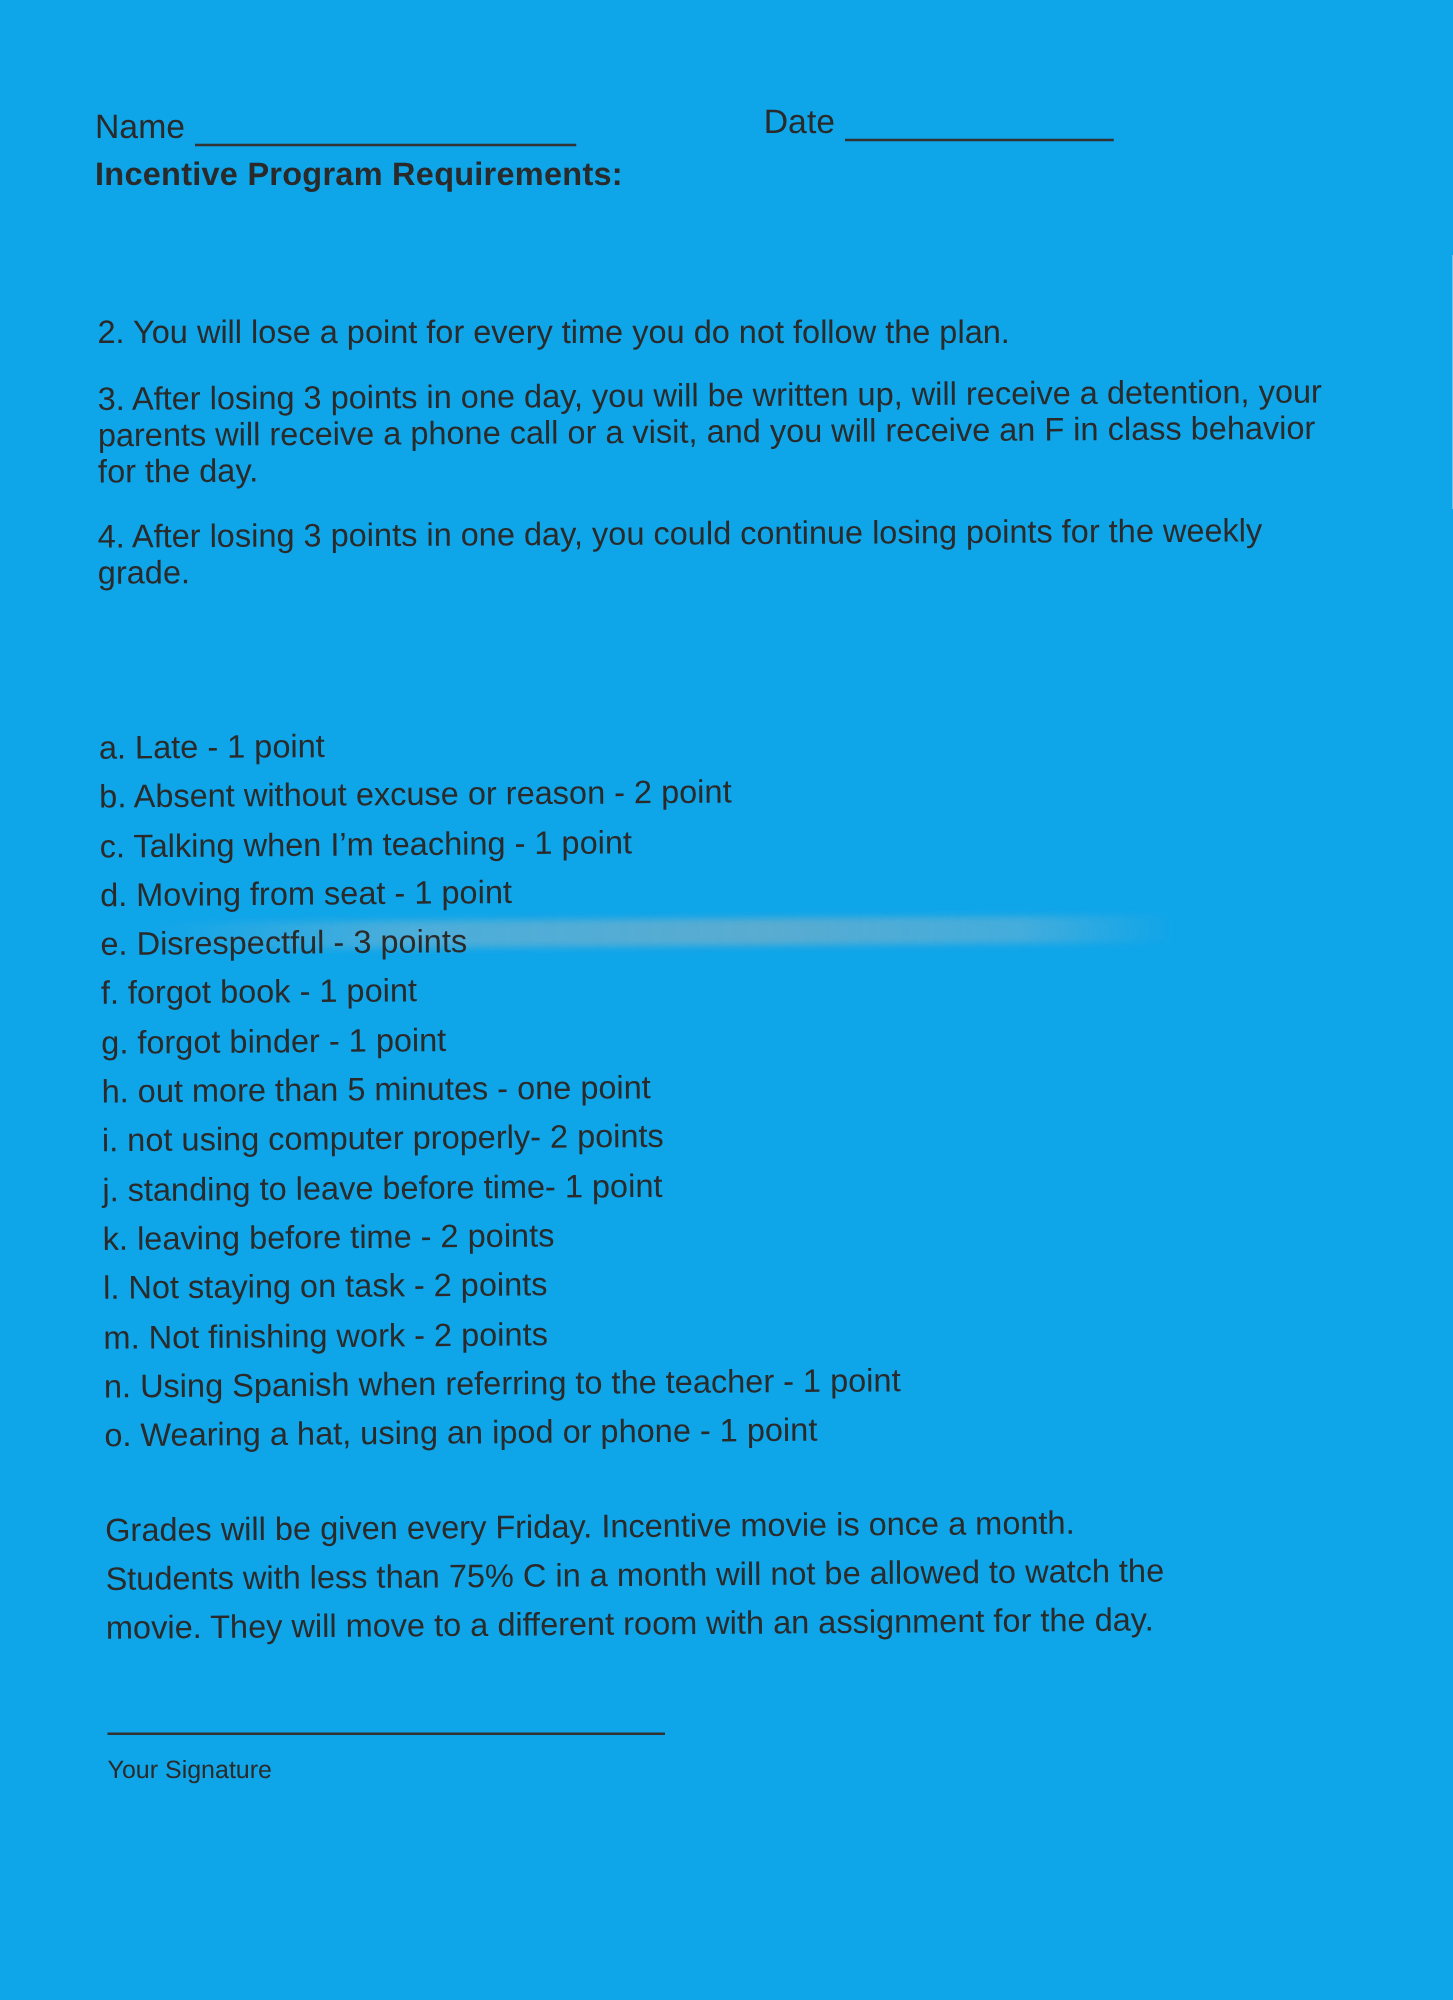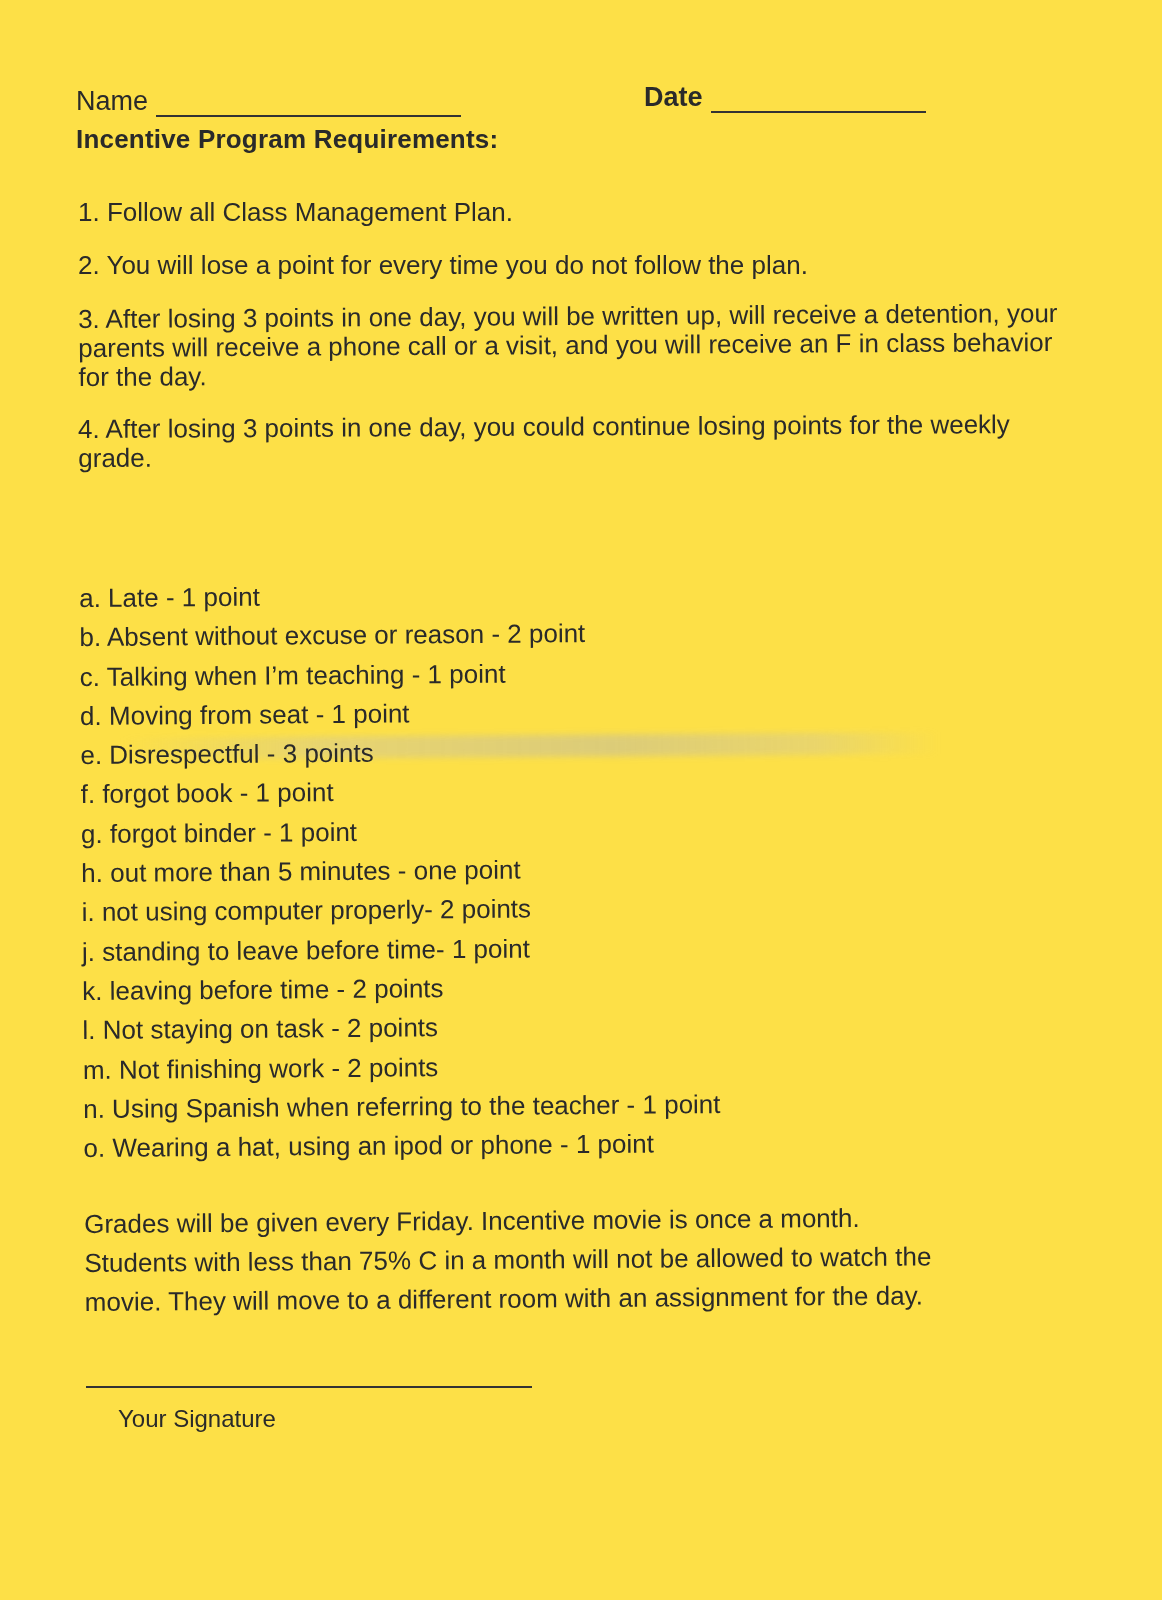--- a/index.html
+++ b/index.html
@@ -11,21 +11,21 @@
       height: 1600px;
       background: #fdfdfb;
       position: relative;
       overflow: hidden;
       font-family: "Liberation Sans", sans-serif;
       color: #2a2a2a;
     }
     .page {
       position: absolute;
       inset: 0;
-      background: #fde047;
+      background: #0ea5e9;
     }
     .scan-smudge {
       position: absolute;
       left: 120px;
       top: 735px;
       width: 820px;
       height: 22px;
       background: linear-gradient(90deg, rgba(200,200,200,0) 0%, rgba(190,190,190,0.35) 25%, rgba(180,180,180,0.45) 60%, rgba(190,190,190,0.3) 85%, rgba(200,200,200,0) 100%);
       transform: rotate(-0.4deg);
       filter: blur(3px);
@@ -44,21 +44,21 @@
       font-size: 27px;
     }
     .field .line {
       display: inline-block;
       border-bottom: 2px solid #333;
       margin-left: 8px;
       height: 22px;
     }
     .name-field { left: 0; top: 4px; }
     .name-field .line { width: 305px; }
-    .date-field { left: 568px; top: 0px; font-weight: bold; }
+    .date-field { left: 535px; top: 0px; }
     .date-field .line { width: 215px; }
 
     .title {
       position: absolute;
       left: 76px;
       top: 124px;
       font-size: 26px;
       font-weight: bold;
       letter-spacing: 0.2px;
     }
@@ -106,22 +106,21 @@
       position: absolute;
       left: 86px;
       top: 1386px;
       width: 446px;
       border-bottom: 2px solid #333;
     }
     .signature-label {
       position: absolute;
       left: 86px;
       top: 1405px;
-      font-size: 24px;
-      margin-left: 32px;
+      font-size: 20px;
     }
   </style>
 </head>
 <body>
 
 <div class="page">
   <div class="scan-smudge"></div>
 
   <div class="header-row">
     <div class="field name-field">
@@ -129,21 +128,20 @@
       <span class="line"></span>
     </div>
     <div class="field date-field">
       <span>Date</span>
       <span class="line"></span>
     </div>
   </div>
 
   <div class="title">Incentive Program Requirements:</div>
 
-  <div class="req req-1">1. Follow all Class Management Plan.</div>
   <div class="req req-2">2. You will lose a point for every time you do not follow the plan.</div>
   <div class="req req-3" style="width: 990px;">3. After losing 3 points in one day, you will be written up, will receive a detention, your parents will receive a phone call or a visit, and you will receive an F in class behavior for the day.</div>
   <div class="req req-4" style="width: 940px;">4. After losing 3 points in one day, you could continue losing points for the weekly grade.</div>
 
   <ul class="grade-list">
     <li>a. Late - 1 point</li>
     <li>b. Absent without excuse or reason - 2 point</li>
     <li>c. Talking when I’m teaching - 1 point</li>
     <li>d. Moving from seat - 1 point</li>
     <li>e. Disrespectful - 3 points</li>

